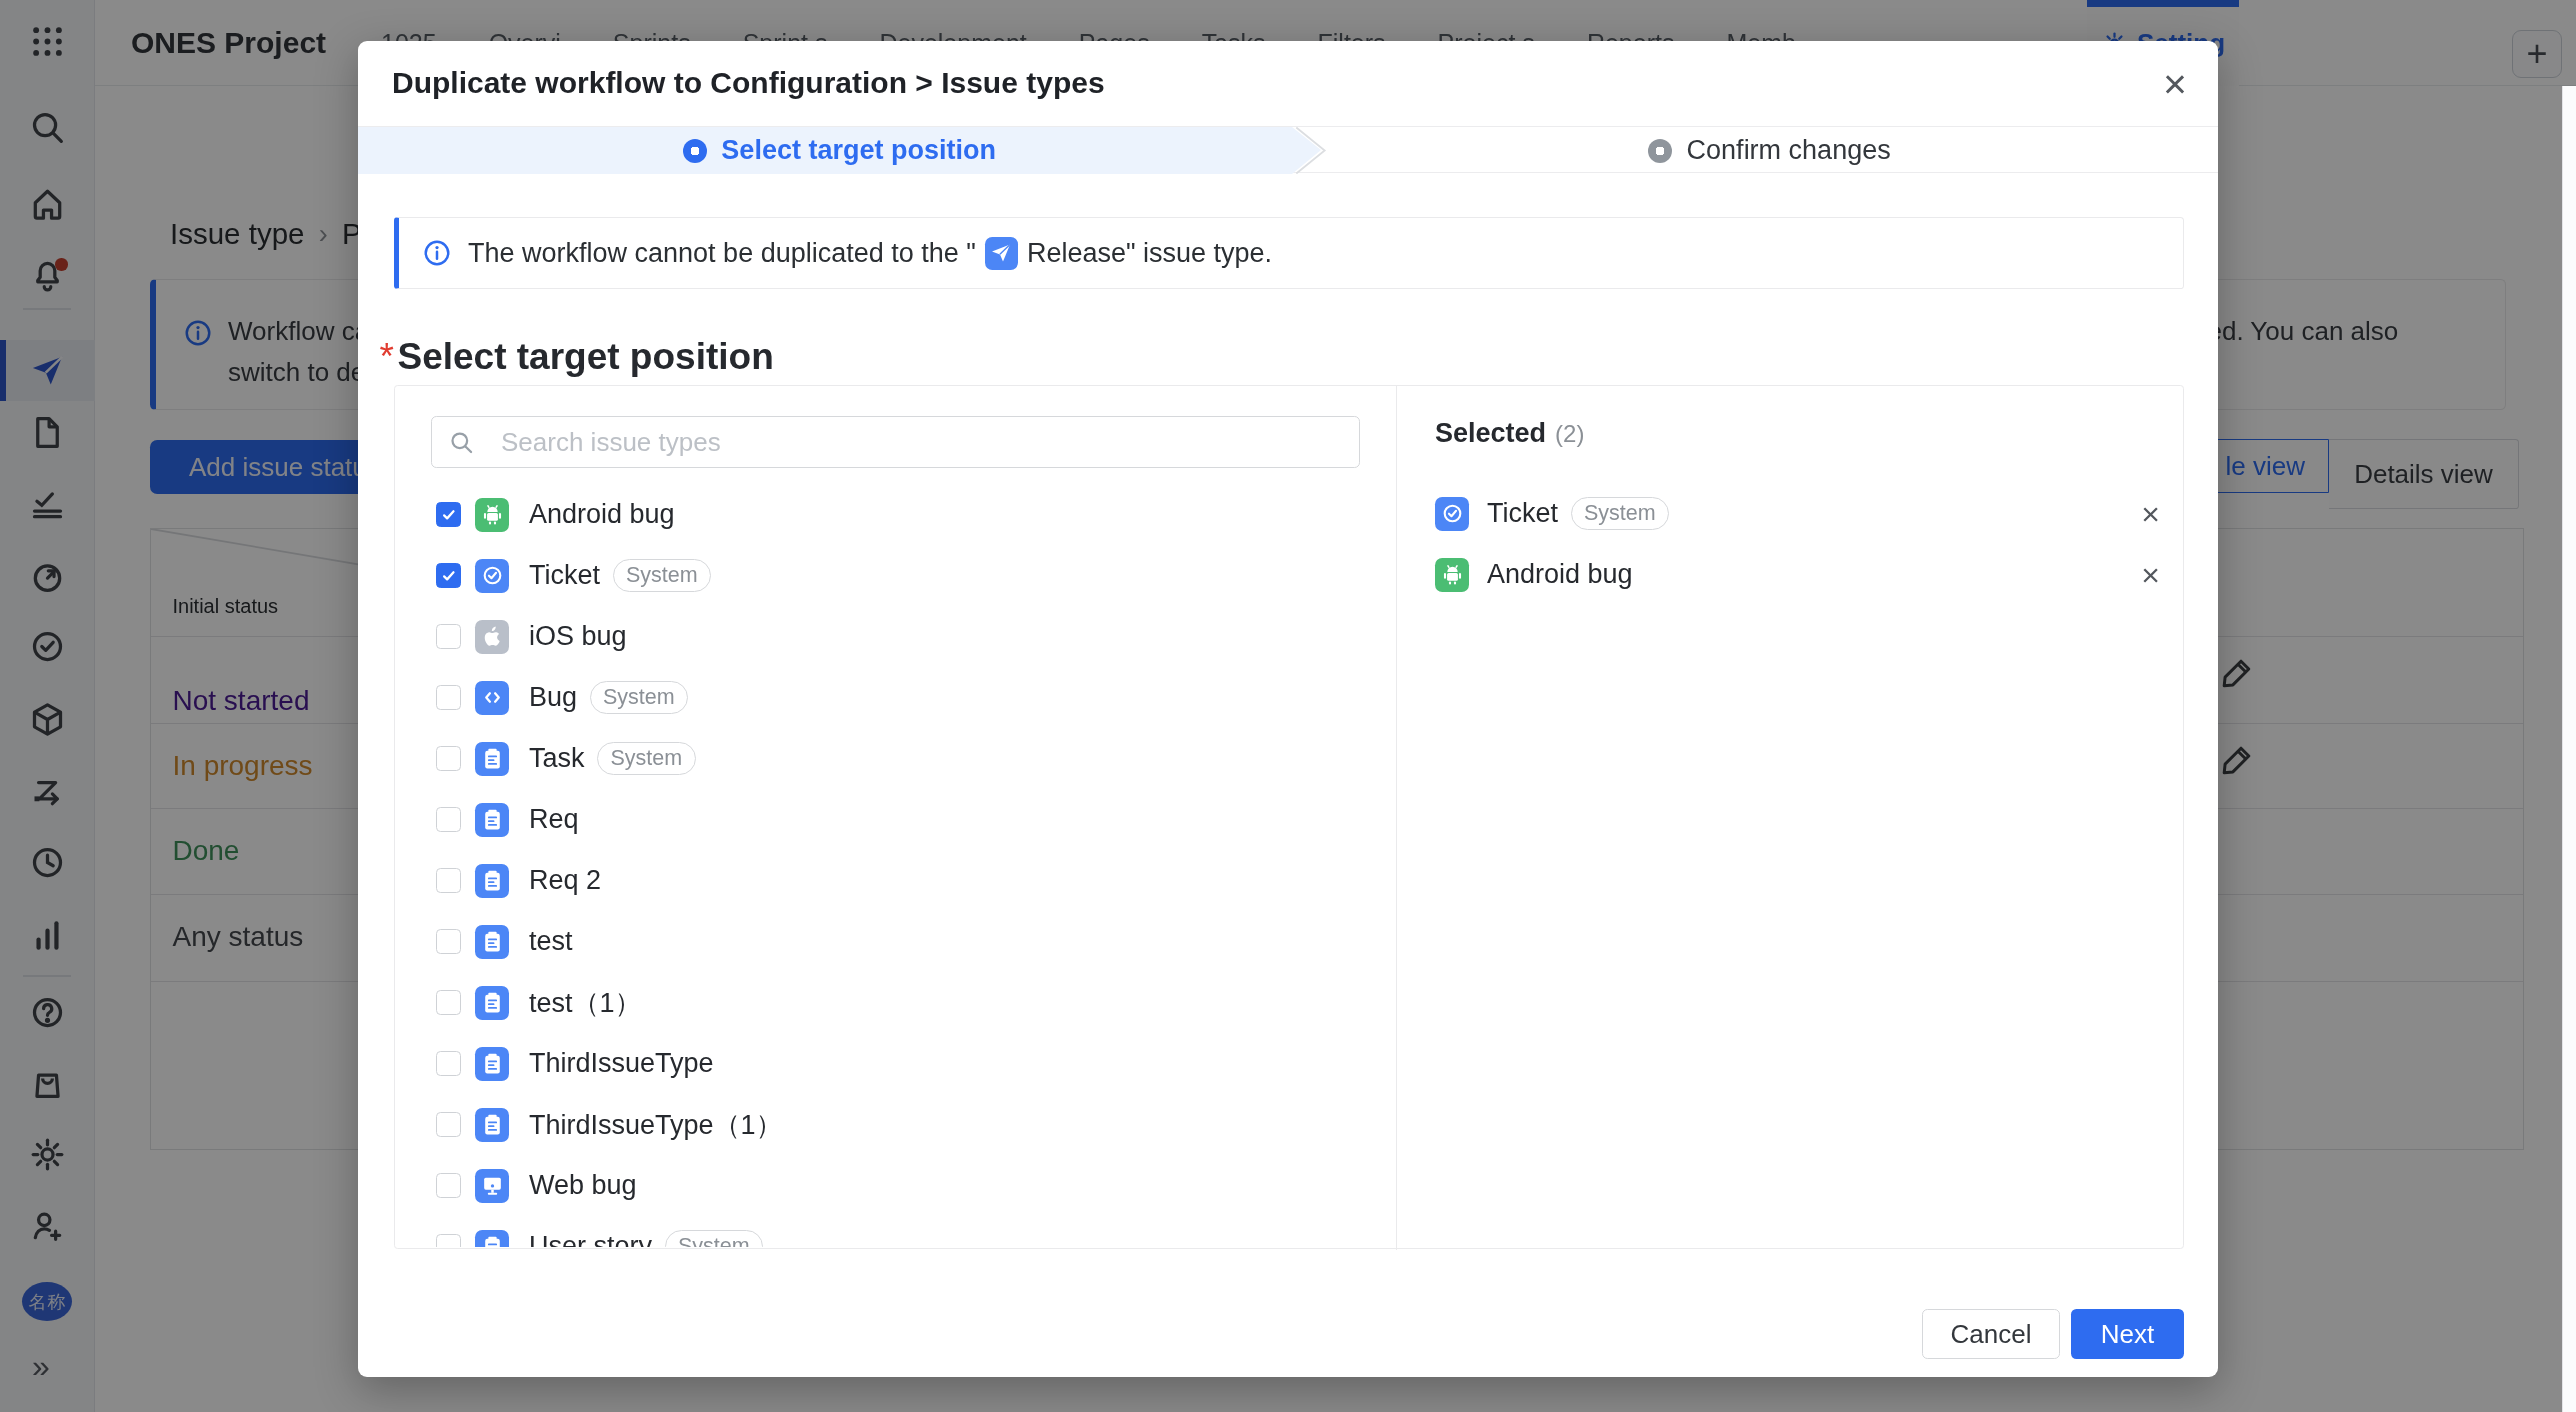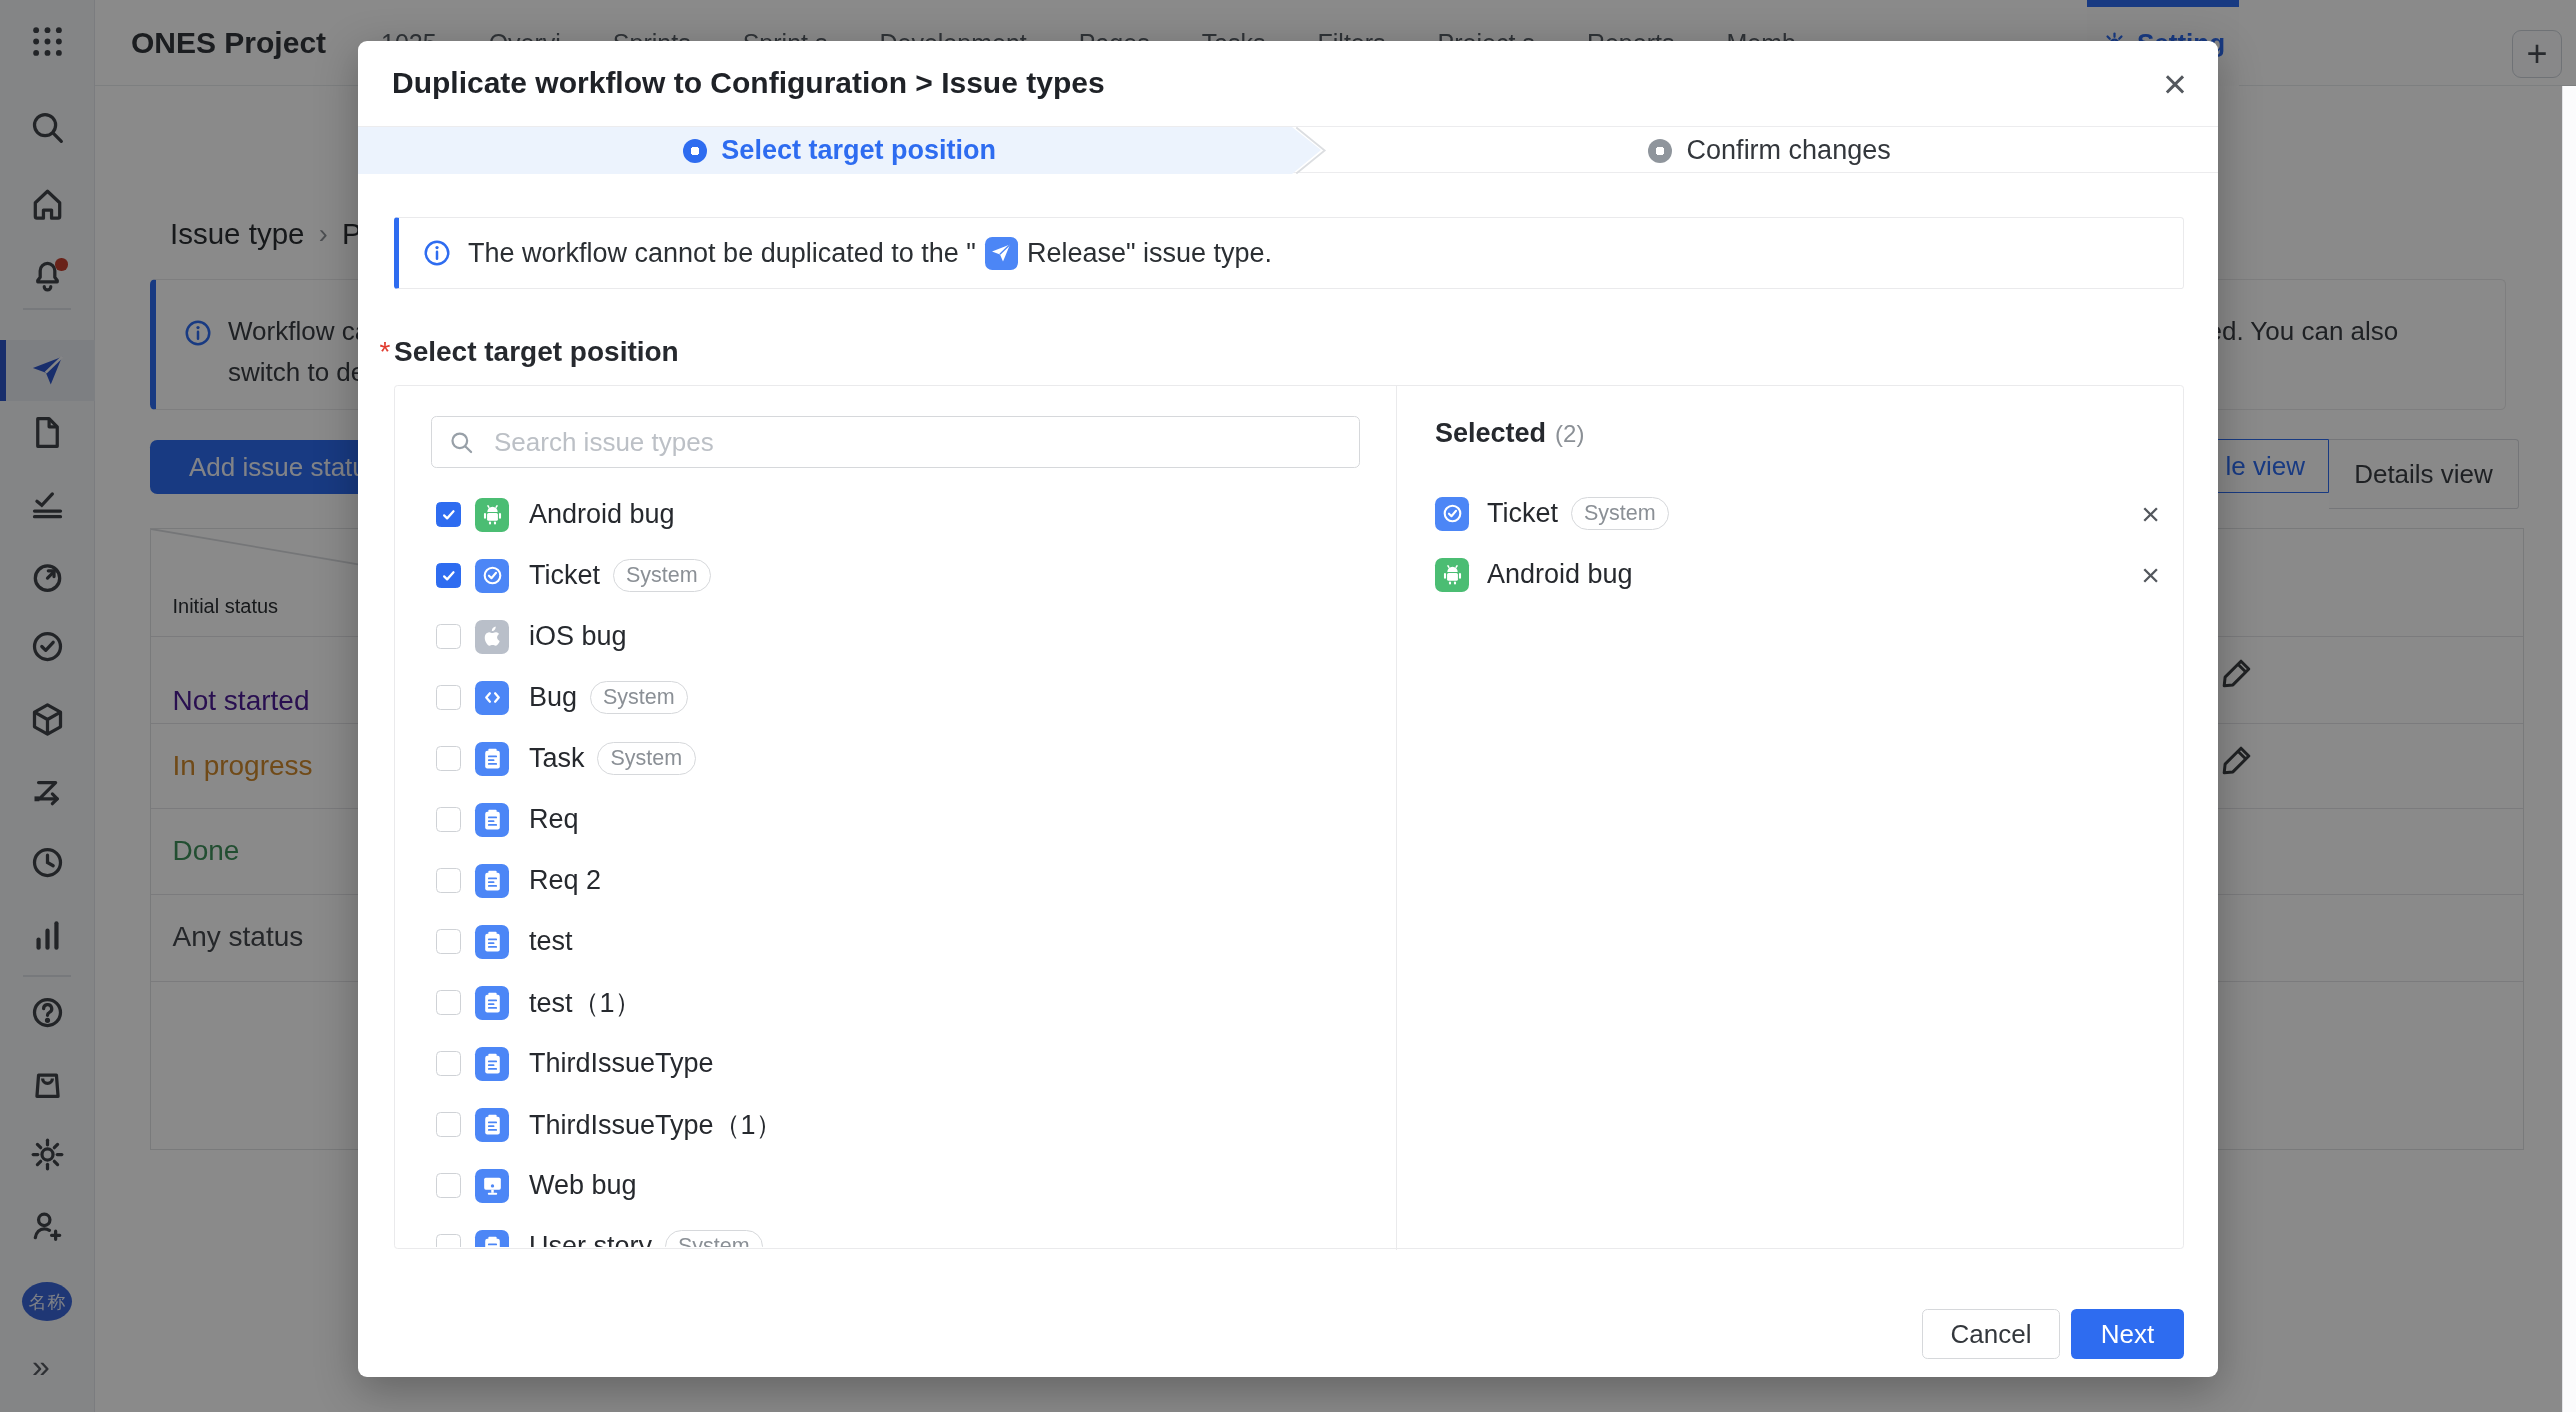--- a/index.html
+++ b/index.html
@@ -65,27 +65,27 @@
   .stepdot.on { background:radial-gradient(circle,#fff 0 4.5px,#2e6cf0 4.5px); }
   .stepdot.off { background:radial-gradient(circle,#fff 0 4.5px,#8f959c 4.5px); }
   .stepl1 { color:#2e6cf0; font-size:27px; font-weight:600; }
   .stepl2 { color:#33373c; font-size:27px; }
 
   .m-alert { left:36px; top:176px; width:1790px; height:72px; border:0.9px solid #eaeaec; border-left:5.4px solid #2e6cf0; border-radius:3.6px; display:flex; align-items:center; padding-left:23px; font-size:27px; color:#2b2f33; }
   .m-alert .info-ic { width:30px; height:30px; margin-right:16px; flex:0 0 auto; }
   .rel-ic { width:33px; height:33px; border-radius:7.2px; background:#4c86f6; display:inline-flex; align-items:center; justify-content:center; margin:0 9px; vertical-align:-8px; }
   .rel-ic svg { width:24px; height:24px; }
 
-  .req-label { left:21.5px; top:295px; font-size:28px; font-weight:700; color:#26292e; }
+  .req-label { left:21.5px; top:295px; font-size:37px; font-weight:700; color:#26292e; }
   .req-star { color:#e13c30; margin-right:3.6px; font-weight:400; }
 
   .content-box { left:36px; top:344px; width:1790px; height:864px; border:0.9px solid #eaeaec; border-radius:3.6px; }
   .v-div { left:1001px; top:0; width:0.9px; height:864px; background:#eaeaec; }
 
-  .search { left:36px; top:30px; width:929px; height:52px; border:0.9px solid #d6d8db; border-radius:5.4px; display:flex; align-items:center; padding:0 16px; gap:19px; }
+  .search { left:36px; top:30px; width:929px; height:52px; border:0.9px solid #d6d8db; border-radius:5.4px; display:flex; align-items:center; padding:0 16px; gap:26px; }
   .search svg { width:27px; height:27px; flex:0 0 auto; }
   .search input { border:none; outline:none; flex:1; font-size:26px; font-family:"Liberation Sans",sans-serif; color:#26292e; background:transparent; }
   .search input::placeholder { color:#bcc0c6; }
 
   .list { left:0; top:98px; width:1001px; height:763px; overflow:hidden; }
   .lrow { height:61px; display:flex; align-items:center; padding-left:41px; }
   .cbx { width:25px; height:25px; border-radius:4.5px; border:1.8px solid #cfd2d6; background:#fff; flex:0 0 auto; display:flex; align-items:center; justify-content:center; }
   .cbx.on { background:#2e6cf0; border-color:#2e6cf0; }
   .cbx svg { width:18px; height:18px; }
   .itype { width:34px; height:34px; border-radius:7.2px; margin-left:14.3px; flex:0 0 auto; display:flex; align-items:center; justify-content:center; }

